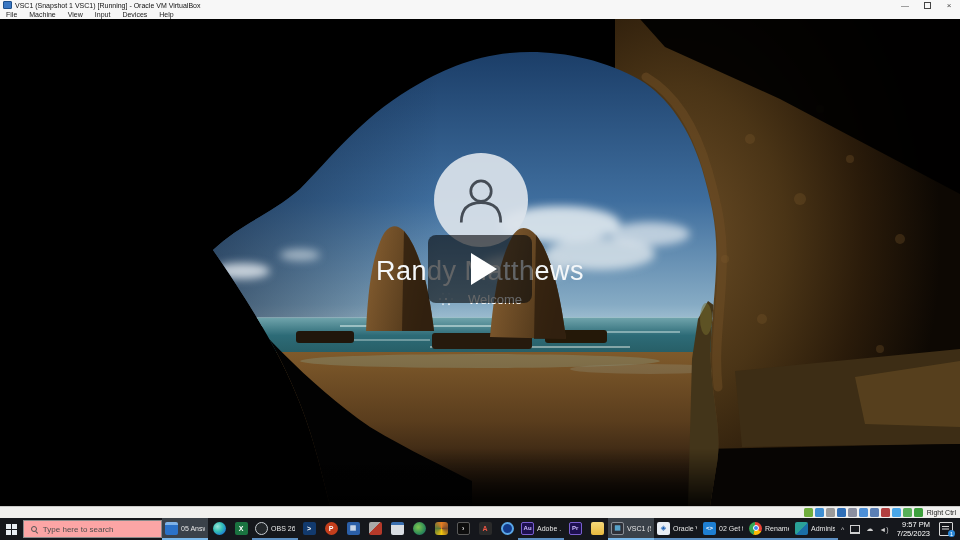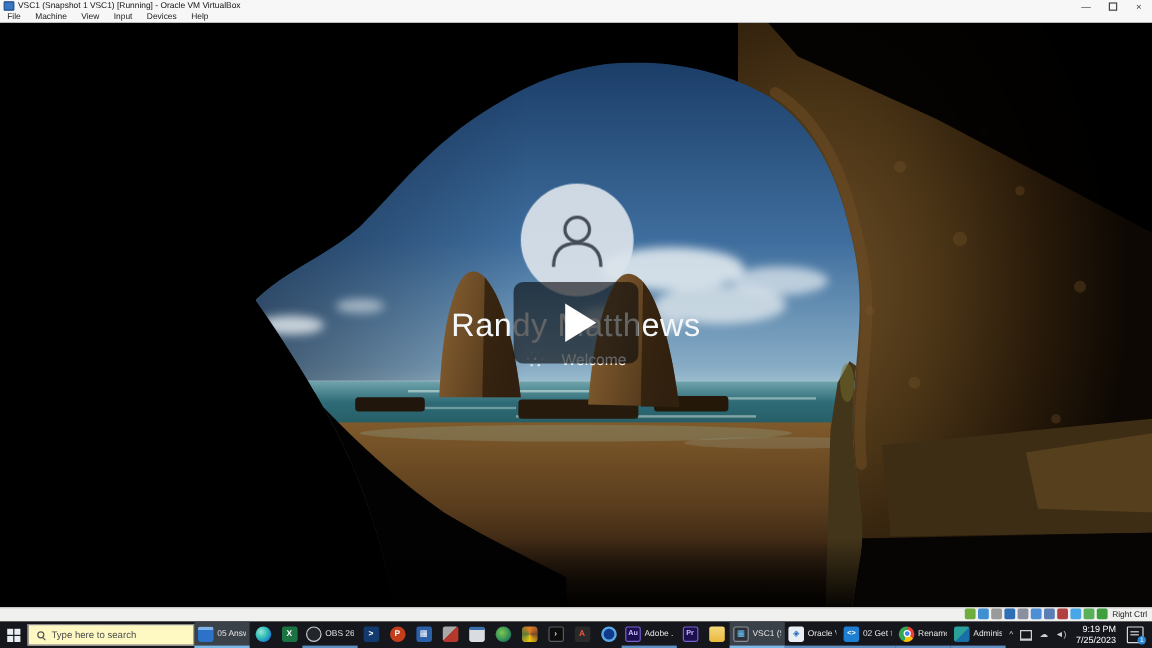--- a/index.html
+++ b/index.html
@@ -46,21 +46,21 @@
              font-size:7px;color:#222;padding-right:4px;box-sizing:border-box;}
   .sicon{width:9px;height:9px;border-radius:1.5px;margin-left:2px;display:inline-block;}
   #hotkey{margin-left:4px;}
 
   
   #taskbar{position:absolute;left:0;top:518px;width:960px;height:22px;background:#15171c;
            display:flex;align-items:stretch;}
   #startbtn{width:24px;display:flex;align-items:center;justify-content:center;}
   #winlogo{width:11px;height:11px;display:grid;grid-template-columns:5px 5px;grid-template-rows:5px 5px;gap:1px;}
   #winlogo b{background:#e8eef4;}
-  #searchbox{width:144px;background:#fef9c3;border:1px solid #8a8a8a;margin:2px 0;display:flex;align-items:center;
+  #searchbox{width:144px;background:#fca5a5;border:1px solid #8a8a8a;margin:2px 0;display:flex;align-items:center;
              font-size:8px;color:#4d4d4d;}
   .mag{position:relative;width:7px;height:7px;margin:0 5px 0 7px;flex:none;}
   .mag::before{content:"";position:absolute;left:0;top:0;width:4.4px;height:4.4px;border:1.2px solid #555;border-radius:50%;}
   .mag::after{content:"";position:absolute;left:5px;top:5px;width:3px;height:1.2px;background:#555;transform:rotate(45deg);transform-origin:0 0;}
   #taskitems{display:flex;align-items:stretch;}
   .titem{display:flex;align-items:center;justify-content:flex-start;padding:0 3px;border-bottom:2px solid transparent;box-sizing:border-box;}
   .titem.iconly{width:22px;justify-content:center;}
   .titem.labeled{width:46px;}
   .titem.running{border-bottom-color:#5d8fc2;}
   .titem.active{background:#3a4149;border-bottom-color:#7ab8ea;}
@@ -349,21 +349,21 @@
         </div>
       </div>
     <div id="tray">
       <span class="tray-ic">^</span>
       <span class="tray-ic">
           <span class="net-shape"></span>
         </span>
       <span class="tray-ic">☁</span>
       <span class="tray-ic">◄)</span>
       <div id="clock">
-        <div>9:19 PM</div>
+        <div>9:57 PM</div>
         <div>7/25/2023</div>
       </div>
       <div id="notif">
         <i></i>
           <span class="badge">1</span>
       </div>
     </div>
   </div>
 
 </div>

